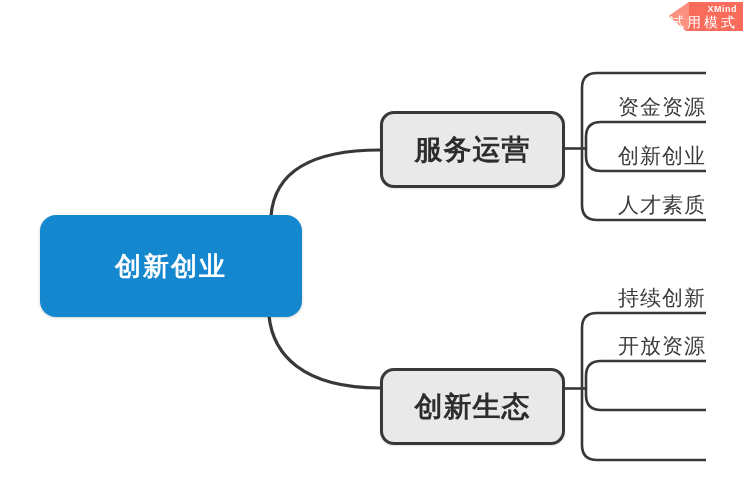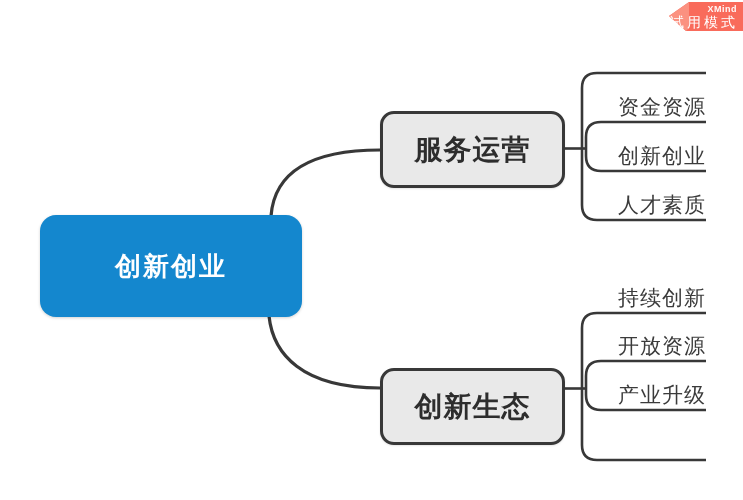--- a/index.html
+++ b/index.html
@@ -109,21 +109,20 @@
 
   <div class="topic branch-topic branch-1">服务运营</div>
   <div class="topic branch-topic branch-2">创新生态</div>
 
   <div class="leaf" style="top:92px">资金资源</div>
   <div class="leaf" style="top:141px">创新创业</div>
   <div class="leaf" style="top:190px">人才素质</div>
 
   <div class="leaf" style="top:283px">持续创新</div>
   <div class="leaf" style="top:331px">开放资源</div>
-  <div class="leaf" style="top:380px">产业升级</div>
 
   <div class="trial-badge">
     <svg width="77" height="34" viewBox="0 0 77 34">
       <polygon points="23,2 77,2 77,31 20,31 3,16" fill="#F96B5B"></polygon>
       <polygon points="23,2 3,16 20,31 23,28 23,5" fill="#FB9180"></polygon>
     </svg>
     <span class="badge-brand">XMind</span>
     <span class="badge-mode">试用模式</span>
   </div>
 

